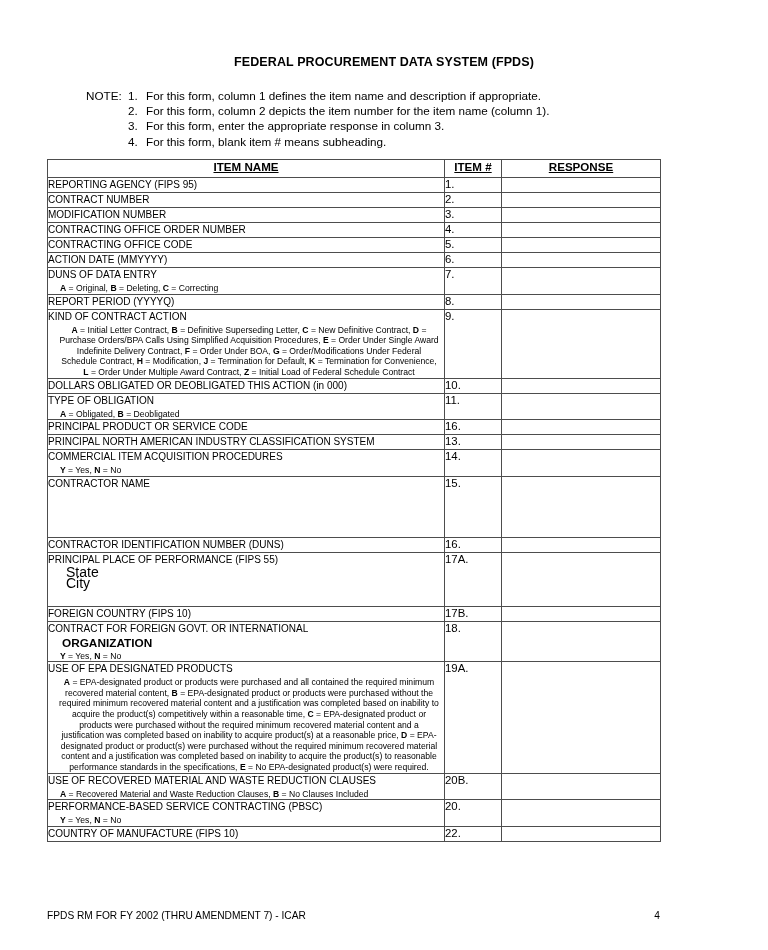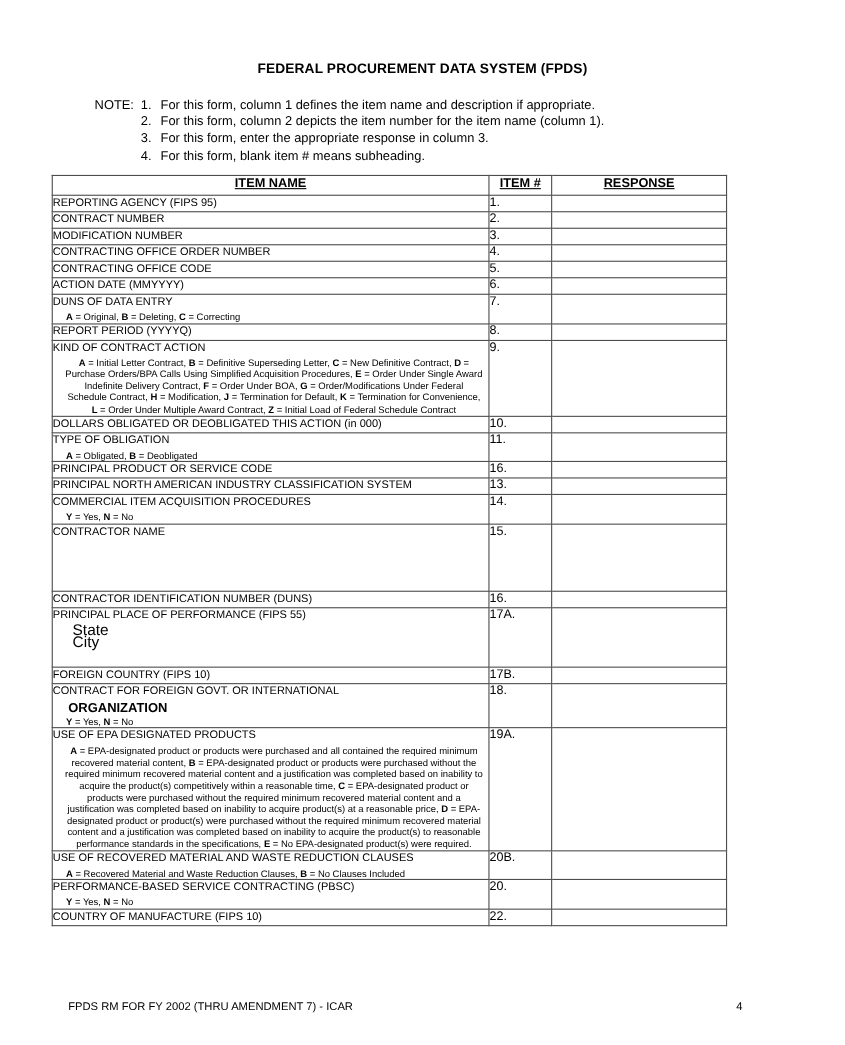--- a/index.html
+++ b/index.html
@@ -127,21 +127,21 @@
     font-size: 14px;
     line-height: 11.4px;
     padding-left: 18px;
   }
   .pad-tall-15 { height: 46px; }
   .pad-17a { height: 16px; }
 
   
   .footer {
     position: absolute;
-    left: 62px;
+    left: 47px;
     top: 910px;
     width: 613px;
     display: flex;
     justify-content: space-between;
     font-size: 10.2px;
   }
 </style>
 </head>
 <body>
 

